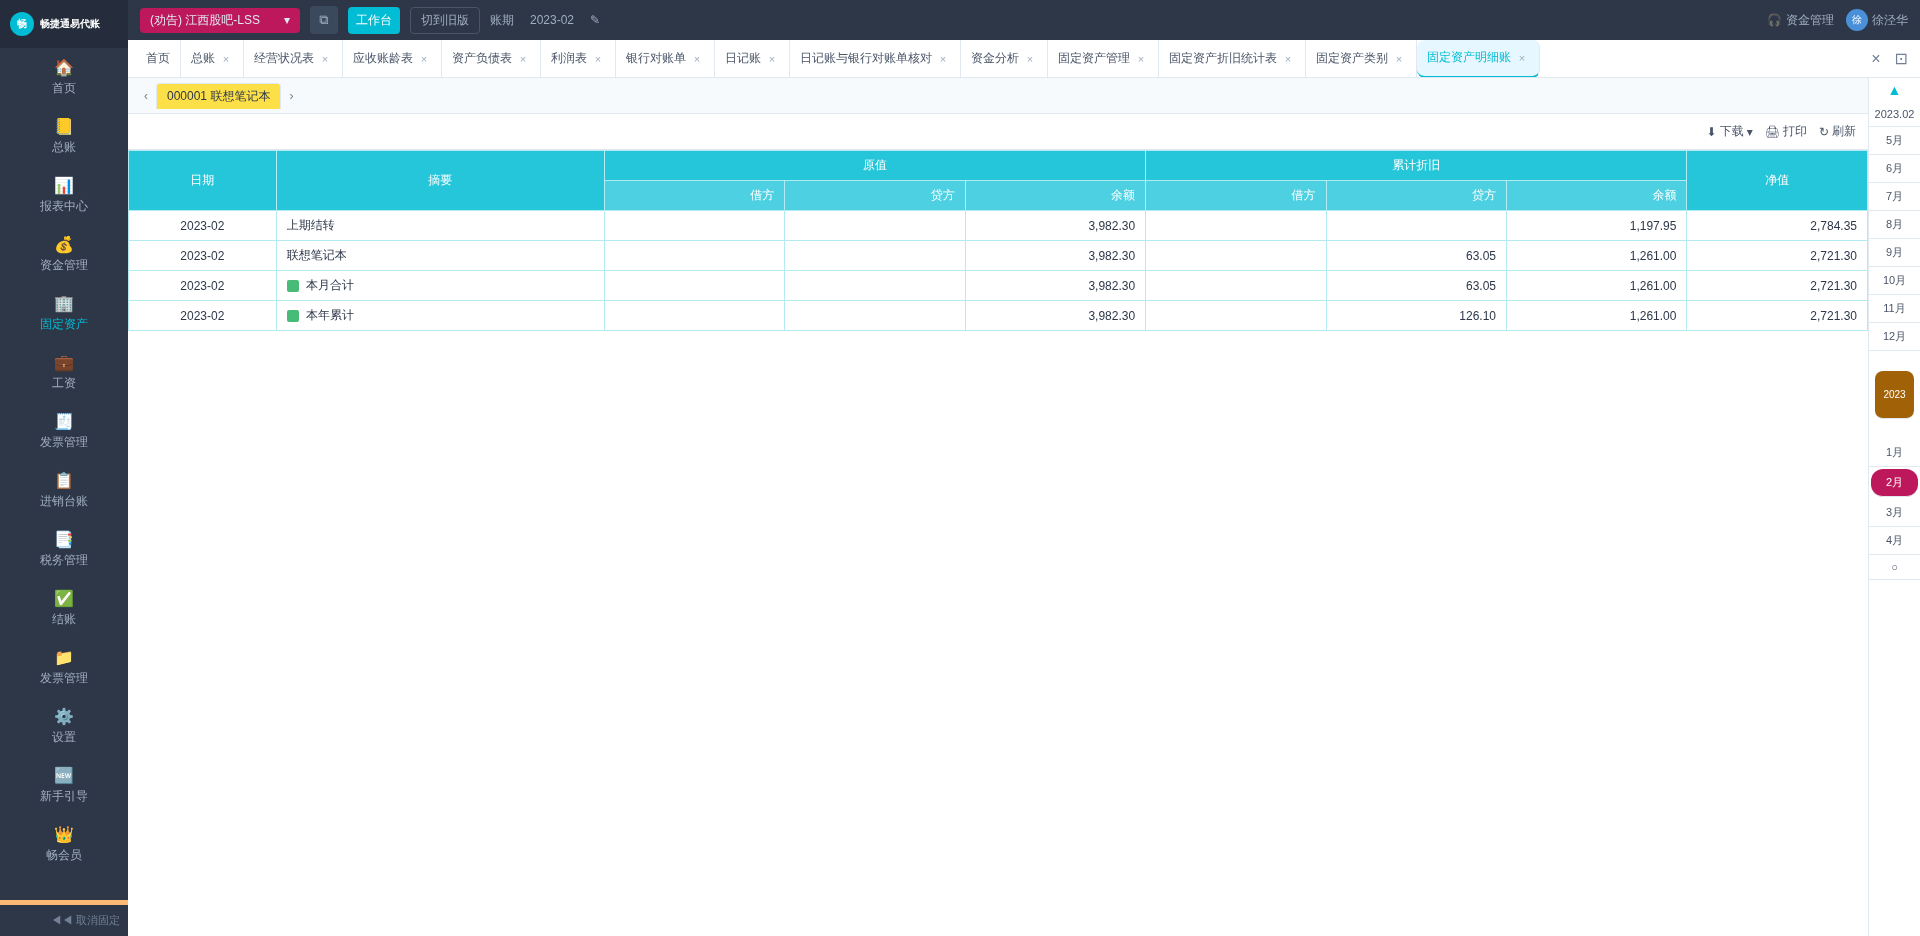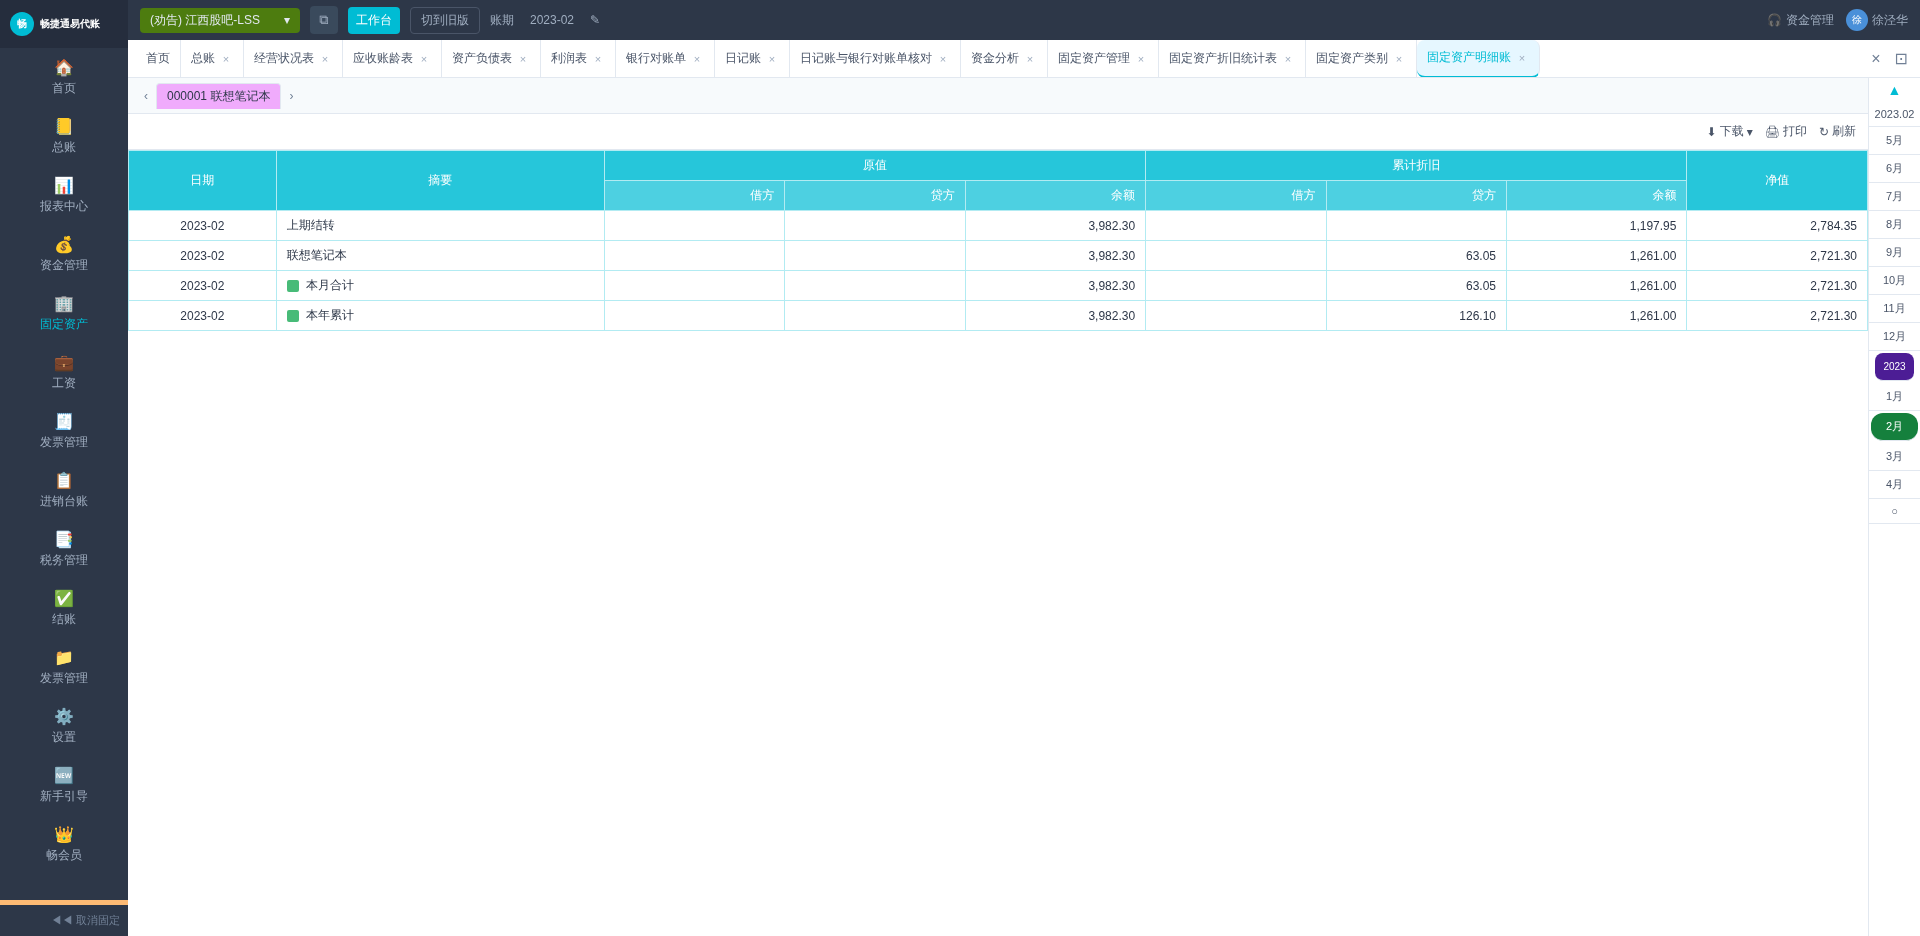--- a/index.html
+++ b/index.html
@@ -62,21 +62,21 @@
       height: 40px;
       background: #2d3748;
       display: flex;
       align-items: center;
       padding: 0 12px;
       gap: 10px;
       color: white;
     }
     .company-selector {
       display: flex; align-items: center; gap: 6px;
-      background: #4d7c0f; border-radius: 4px; padding: 4px 10px;
+      background: #be185d; border-radius: 4px; padding: 4px 10px;
       cursor: pointer; color: #e2e8f0; font-size: 12px; min-width: 160px;
     }
     .company-selector .arrow { margin-left: auto; }
     .copy-btn {
       width: 28px; height: 28px; background: #3a4a5c; border-radius: 4px;
       display: flex; align-items: center; justify-content: center;
       cursor: pointer; color: #a0aec0; font-size: 13px;
     }
     .workspace-btn {
       background: #00bcd4; color: white; border: none;
@@ -127,21 +127,21 @@
     .ledger-panel { flex: 1; display: flex; flex-direction: column; overflow: hidden; background: white; margin: 0; }
 
     
     .sub-breadcrumb {
       height: 36px; background: #f7fafc; border-bottom: 1px solid #e2e8f0;
       display: flex; align-items: center; padding: 0 12px; gap: 4px;
       font-size: 12px; color: #4a5568;
     }
     .sub-breadcrumb .arrow-btn { cursor: pointer; color: #718096; padding: 2px 4px; }
     .sub-breadcrumb .item-tag {
-      background: #f0abfc; border: 1px solid #e2e8f0; border-bottom: none;
+      background: #fde047; border: 1px solid #e2e8f0; border-bottom: none;
       padding: 4px 10px; border-radius: 4px 4px 0 0; color: #2d3748; font-size: 12px;
     }
 
     
     .table-toolbar {
       height: 36px; display: flex; align-items: center; justify-content: flex-end;
       padding: 0 12px; gap: 12px; background: white; border-bottom: 1px solid #e2e8f0;
     }
     .toolbar-btn {
       background: none; border: none; cursor: pointer; color: #4a5568;
@@ -180,24 +180,24 @@
     .right-panel {
       width: 52px; background: white; border-left: 1px solid #e2e8f0;
       display: flex; flex-direction: column; overflow-y: auto; flex-shrink: 0;
     }
     .right-panel::-webkit-scrollbar { width: 3px; }
     .period-label {
       font-size: 11px; color: #4a5568; text-align: center;
       padding: 6px 4px; border-bottom: 1px solid #e2e8f0;
       cursor: pointer;
     }
-    .period-label.active-period { background: #15803d; color: white; border-radius: 12px; margin: 2px; }
+    .period-label.active-period { background: #be185d; color: white; border-radius: 12px; margin: 2px; }
     .period-label.year-tag {
-      background: #4c1d95; color: white; font-size: 10px;
-      border-radius: 8px; margin: 2px 6px; padding: 8px 4px;
+      background: #a16207; color: white; font-size: 10px;
+      border-radius: 8px; margin: 20px 6px; padding: 18px 4px;
     }
     .right-up-btn { text-align: center; padding: 4px; color: #00bcd4; cursor: pointer; font-size: 14px; }
   </style>
 </head>
 <body>
 
 <div class="sidebar">
   <div class="sidebar-logo">
     <div class="sidebar-logo-icon">
       <span>畅</span>

